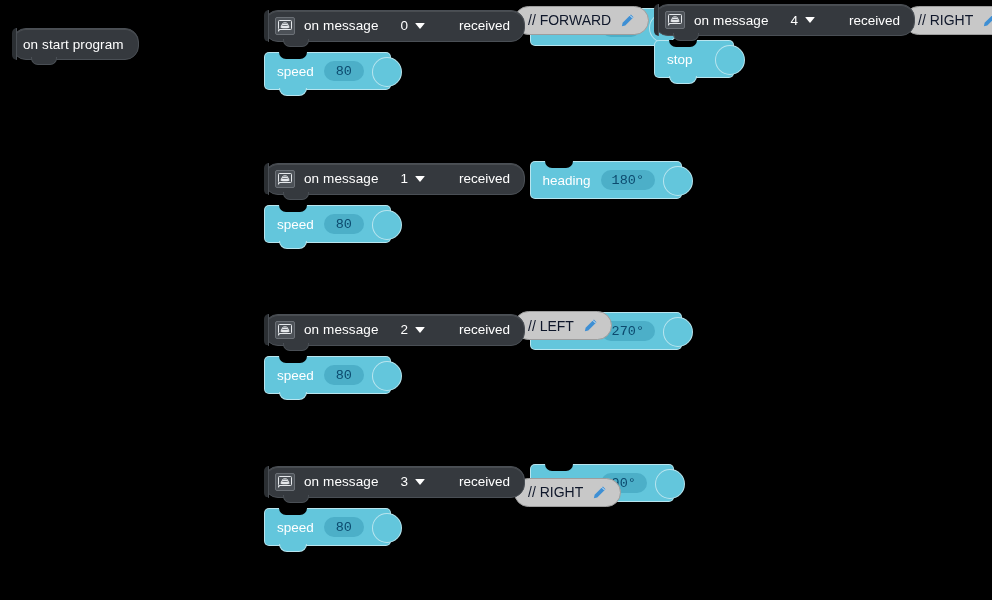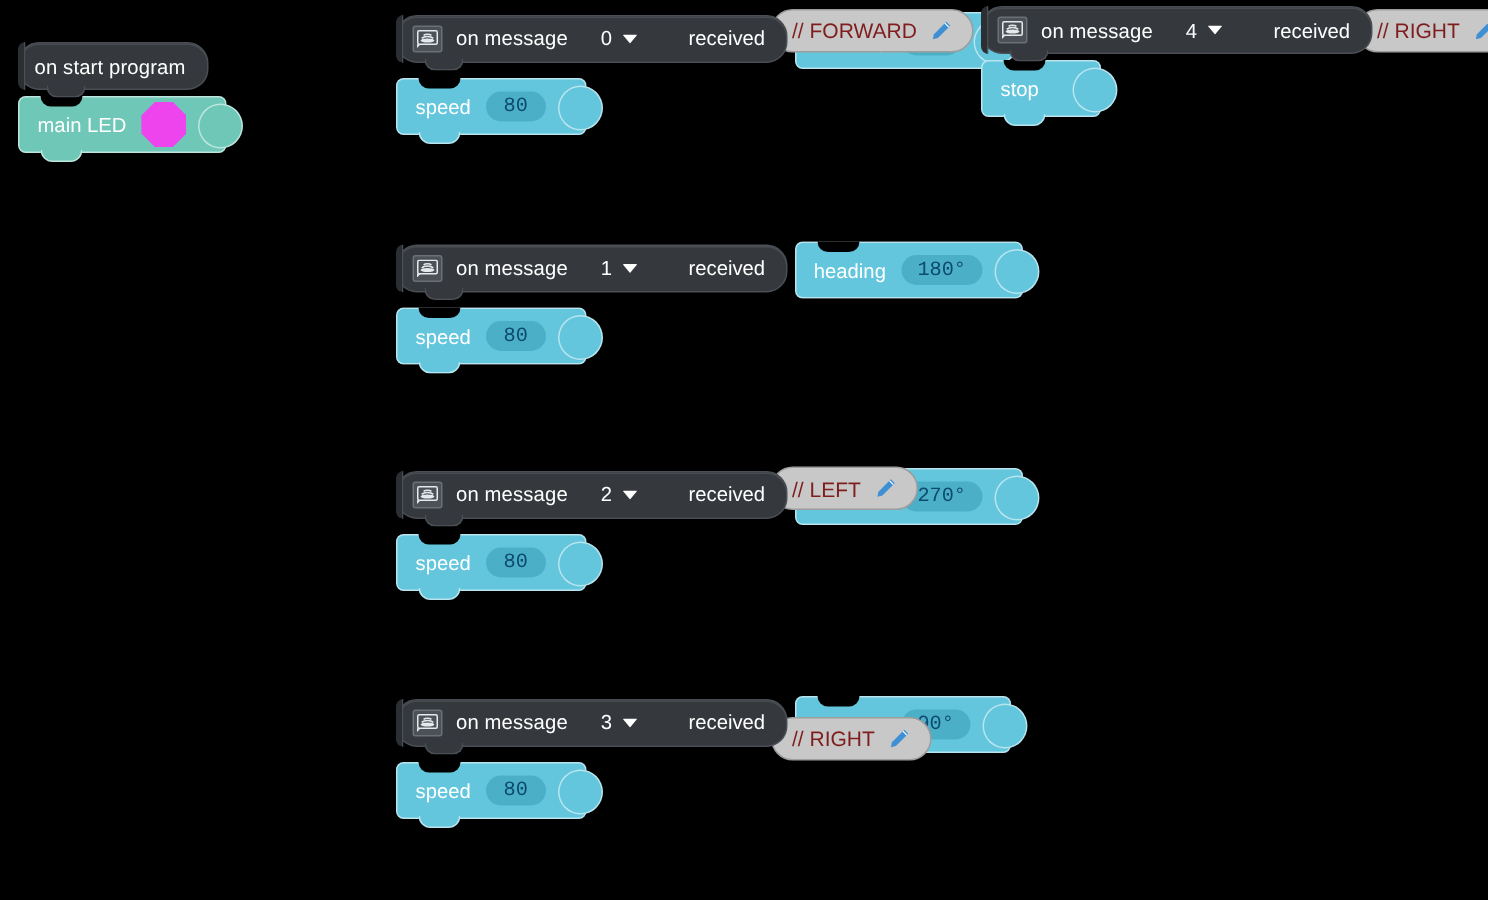--- a/index.html
+++ b/index.html
@@ -150,21 +150,21 @@
   .comment-pill {
     display: inline-flex;
     align-items: center;
     gap: 9px;
     height: 29px;
     padding: 0 13px;
     background: #c8c8c8;
     border: 1px solid #9d9d9d;
     border-radius: 15px;
     box-sizing: border-box;
-    color: #7f1d1d;
+    color: #0f172a;
     font-size: 14px;
     white-space: nowrap;
     cursor: pointer;
   }
   .pencil { flex:none; display:block; }
 
   
   .blk {
     position: relative;
     display: inline-flex;
@@ -259,26 +259,20 @@
 <body>
 
 <div id="canvas">
 
   <div class="stack" style="left:12px; top:28px;">
     <div class="hat">
       <span class="hat-label">on start program</span>
       <span class="hat-notch"></span>
     </div>
     <div style="height:0;"></div>
-    <div class="blk led" style="margin-top:4px; margin-left:0;">
-      <span class="notch-top"></span>
-      <span class="blk-label">main LED</span>
-      <span class="color-swatch" style="background: rgb(238, 68, 238);"></span>
-      <span class="notch-bottom"></span>
-    </div>
   </div>
 
   <div class="stack" style="left:264px; top:4px;">
     <div class="hat">
       <span class="msg-icon">
         <svg width="14" height="12" viewBox="0 0 14 12">
           <rect x="0.5" y="0.5" width="13" height="9" rx="1" fill="none" stroke="#e6e9ec" stroke-width="1"></rect>
           <ellipse cx="7" cy="7" rx="4.6" ry="1.3" fill="#e6e9ec"></ellipse>
           <path d="M3.2 5.6 A4.2 2.2 0 0 1 10.8 5.6" fill="none" stroke="#e6e9ec" stroke-width="1.1"></path>
           <path d="M4.4 3.6 A3 1.6 0 0 1 9.6 3.6" fill="none" stroke="#e6e9ec" stroke-width="1"></path>

